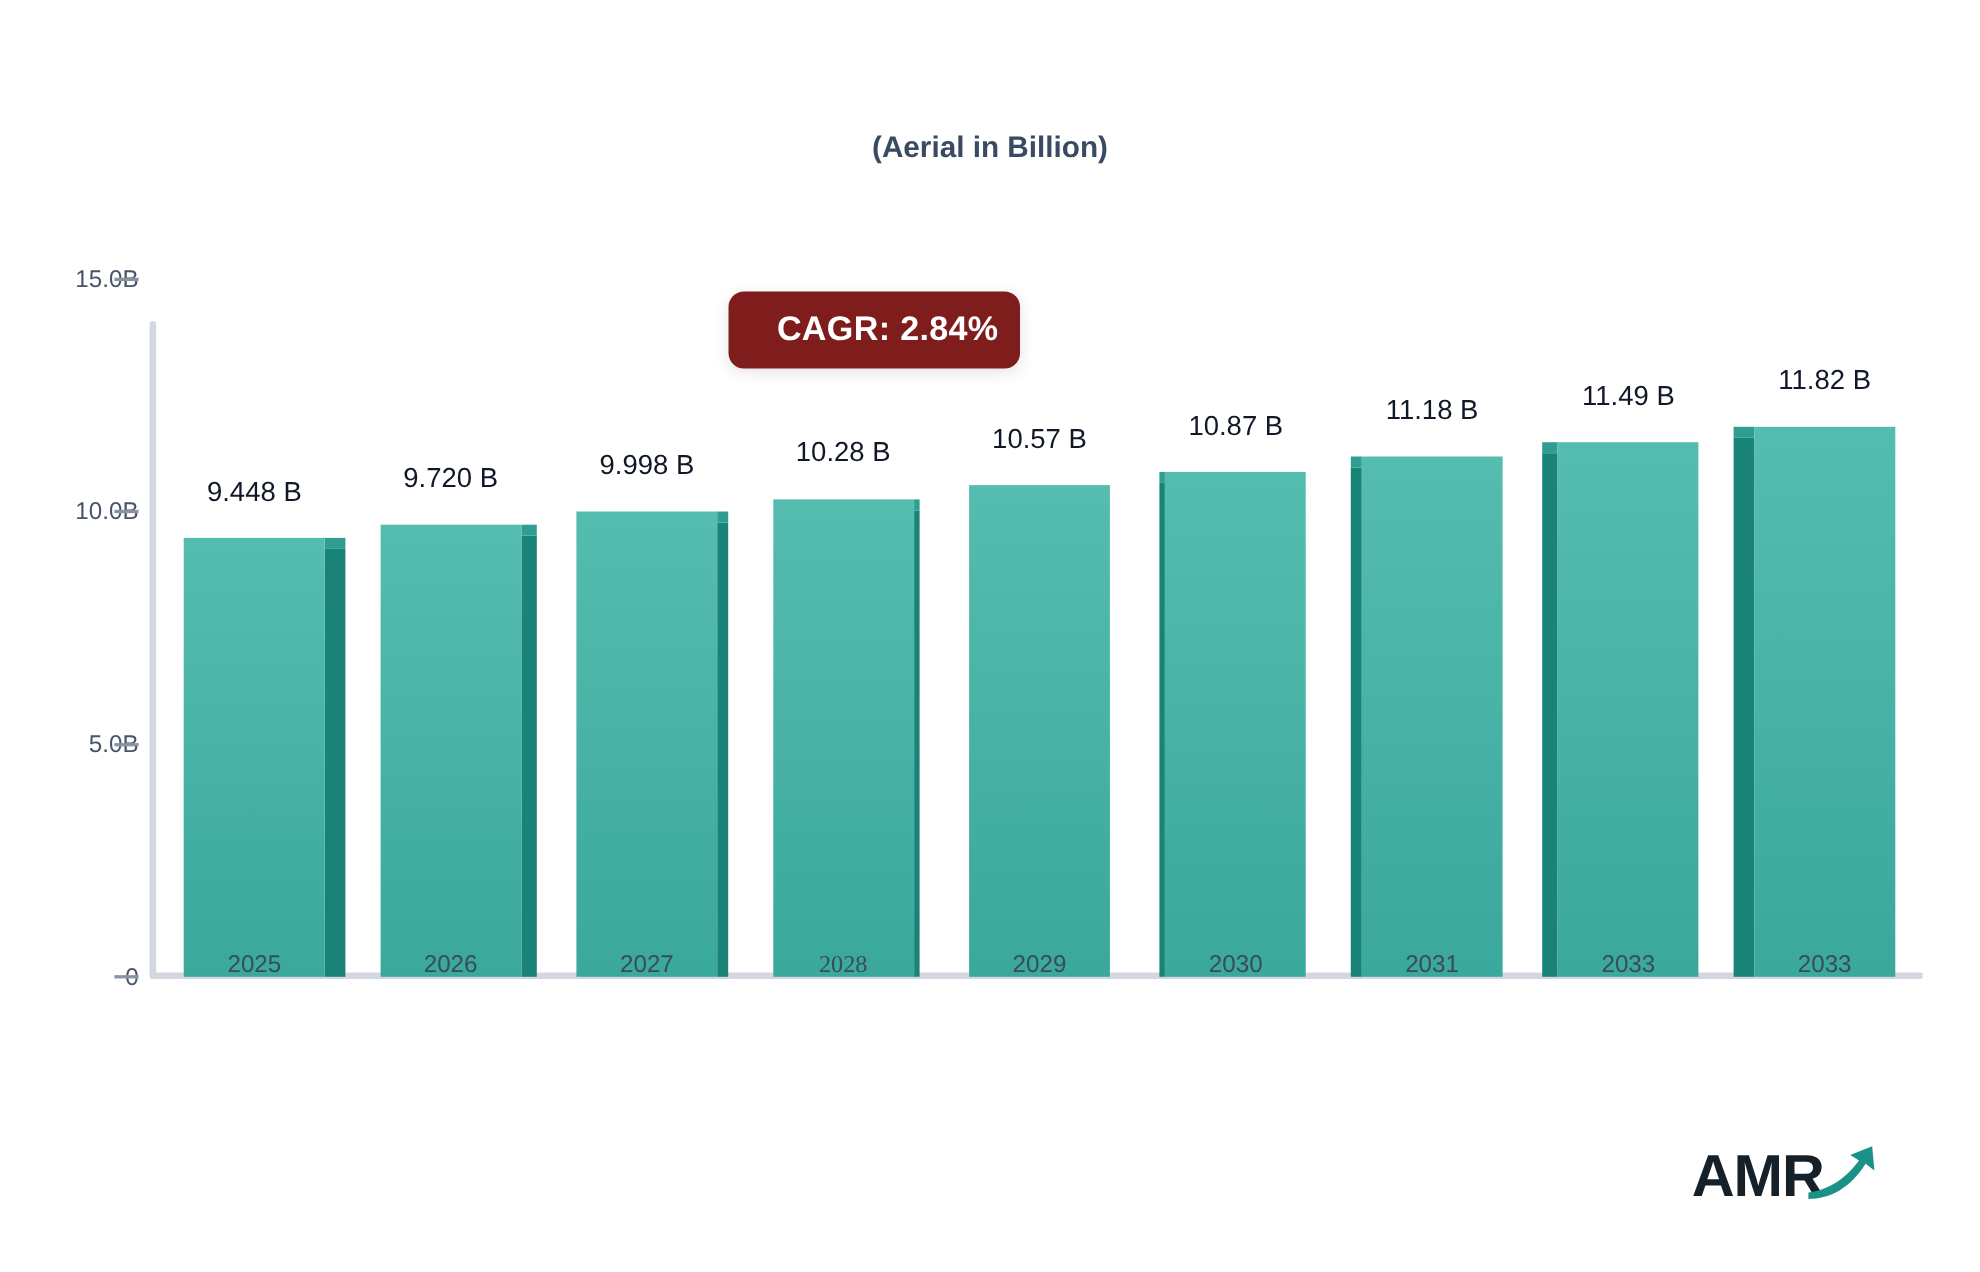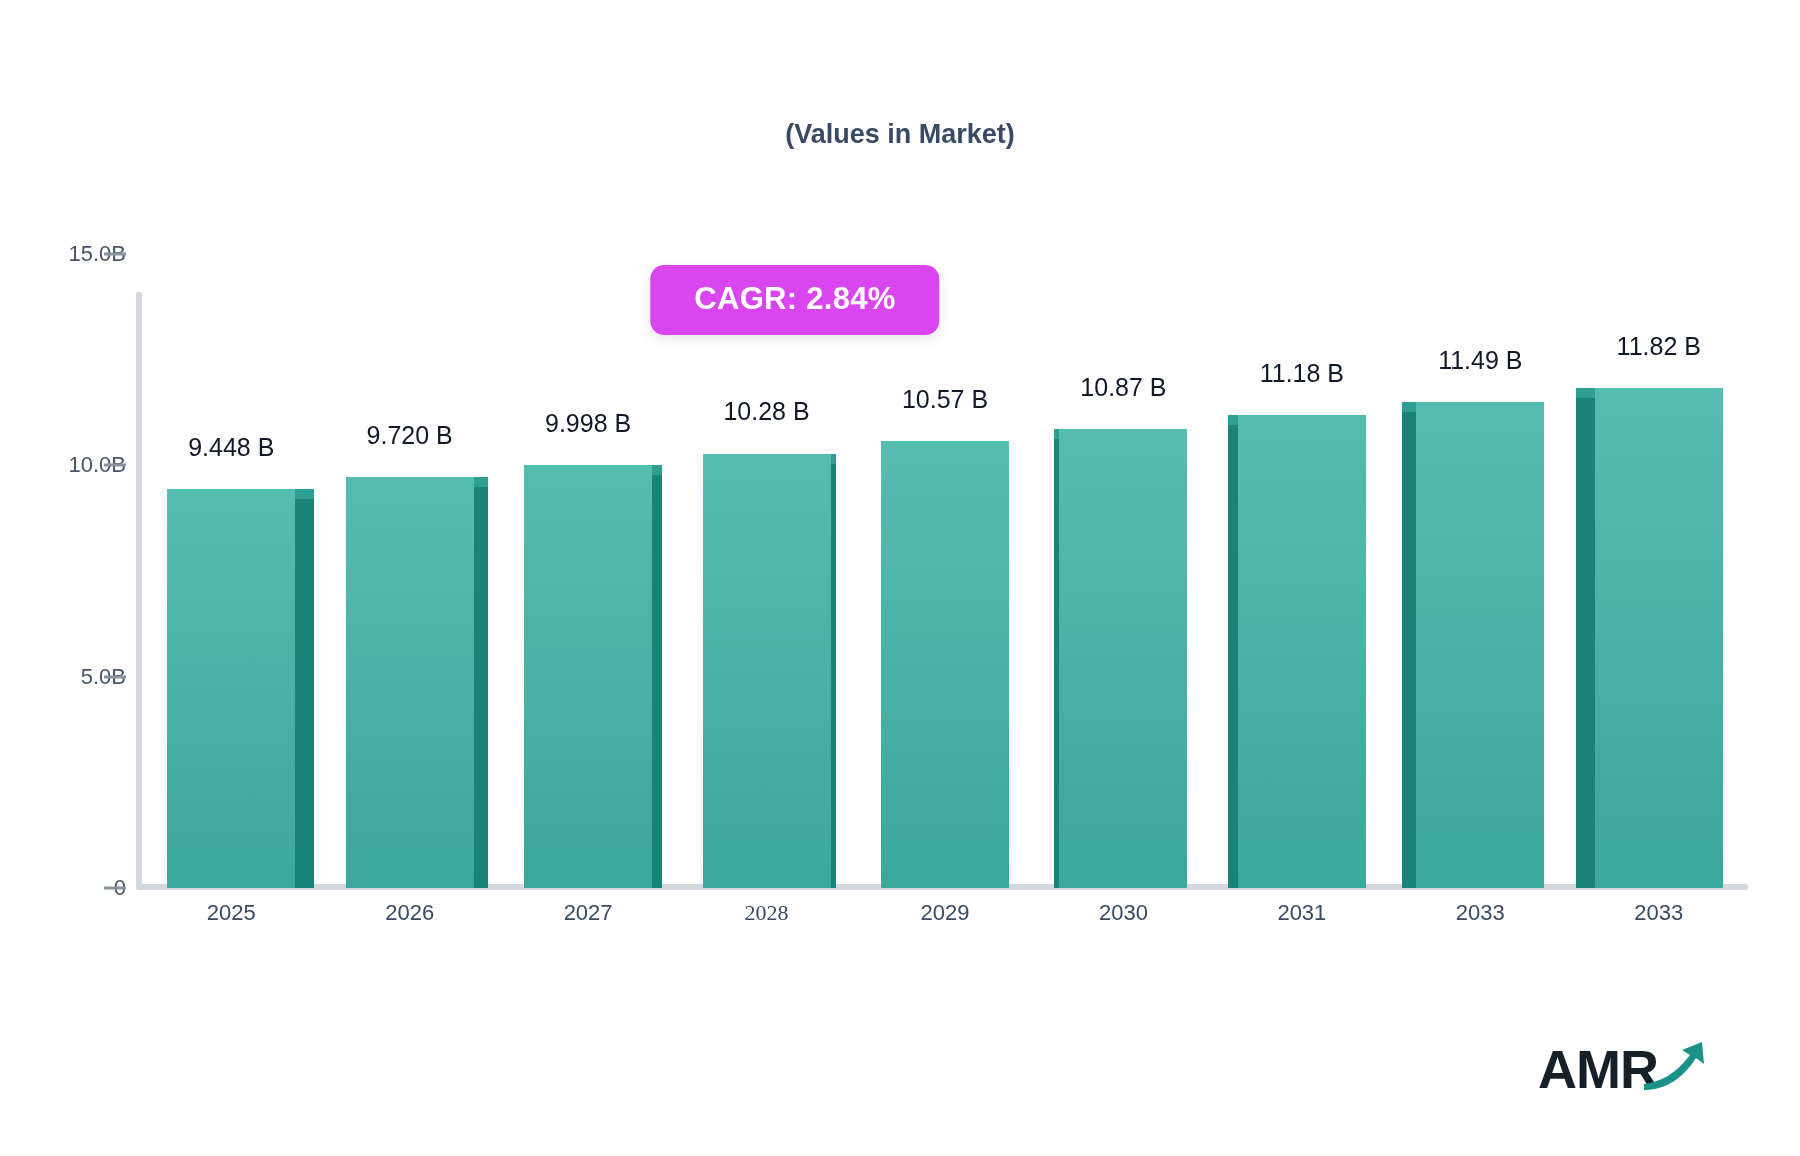--- a/index.html
+++ b/index.html
@@ -46,25 +46,25 @@
     color: #3a4a63;
     line-height: 1.2;
   }
 
   
   .cagr-badge {
     position: absolute;
     left: 795px;
     top: 265px;
     transform: translateX(-50%);
-    background: #d946ef;
+    background: #7f1d1d;
     color: #ffffff;
     font-size: 31px;
     font-weight: bold;
-    padding: 16px 44px 18px 44px;
+    padding: 16px 20px 18px 44px;
     border-radius: 14px;
     box-shadow: 0 4px 14px rgba(0,0,0,0.10);
     white-space: nowrap;
     letter-spacing: 0.3px;
   }
 
   
   
   .plot {
     position: absolute;
@@ -149,21 +149,21 @@
   .bar-label {
     position: absolute;
     left: 50%;
     transform: translateX(-50%);
     font-size: 25px;
     color: #111827;
     white-space: nowrap;
   }
   .x-label {
     position: absolute;
-    top: 900px;
+    top: 864px;
     text-align: left;
     font-size: 22px;
     color: #3a4a63;
     white-space: nowrap;
     transform: translateX(-50%);
   }
 
   
   .amr-logo {
     position: absolute;
@@ -183,21 +183,21 @@
     margin-left: -16px;
     margin-bottom: 2px;
   }
 </style>
 </head>
 <body>
 
 <div class="chart-canvas">
 
   <div class="title-block">
-    <div class="chart-subtitle">(Values in Market)</div>
+    <div class="chart-subtitle">(Aerial in Billion)</div>
   </div>
 
   <div class="cagr-badge">CAGR: 2.84%</div>
 
   <div class="plot">
     <div class="y-axis-line"></div>
     <div class="x-axis-line"></div>
     <div id="yticks">
         <div class="ytick" style="top: 254px;">15.0B</div>
         <div class="ytick-dash" style="top: 254px;"></div>

